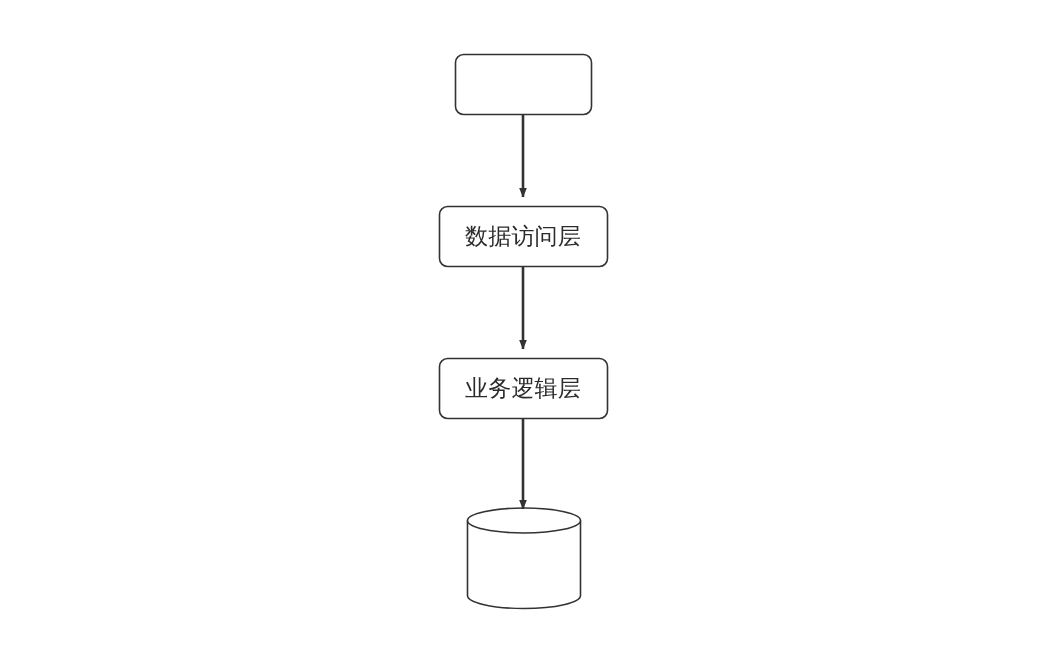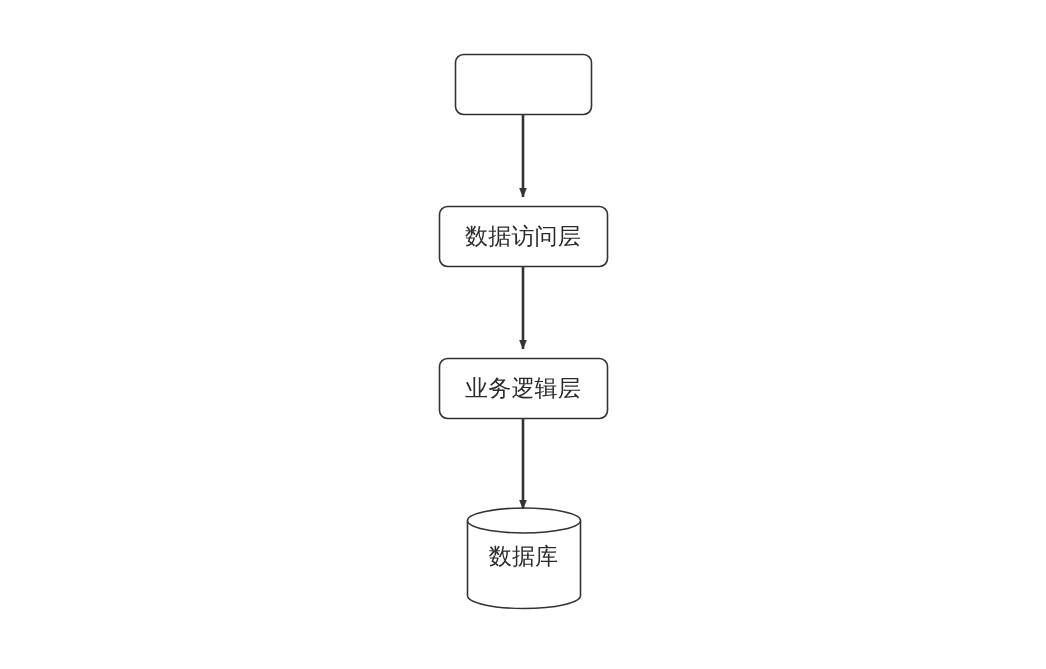--- a/index.html
+++ b/index.html
@@ -70,15 +70,14 @@
     <line x1="523" y1="266" x2="523" y2="349" stroke="#333333" stroke-width="2.6" marker-end="url(#arrowhead-filled)"></line>
 
     <line x1="523" y1="418" x2="523" y2="509" stroke="#333333" stroke-width="2.6" marker-end="url(#arrowhead-filled)"></line>
   </svg>
 
 
   <div class="node-label" style="left:439px; top:206px; width:168px; height:60px;">数据访问层</div>
 
   <div class="node-label" style="left:439px; top:358px; width:168px; height:60px;">业务逻辑层</div>
 
-  <div class="node-label" style="left:467px; top:533px; width:113px; height:46px;">数据库</div>
 
 </div>
 
 </body></html>

